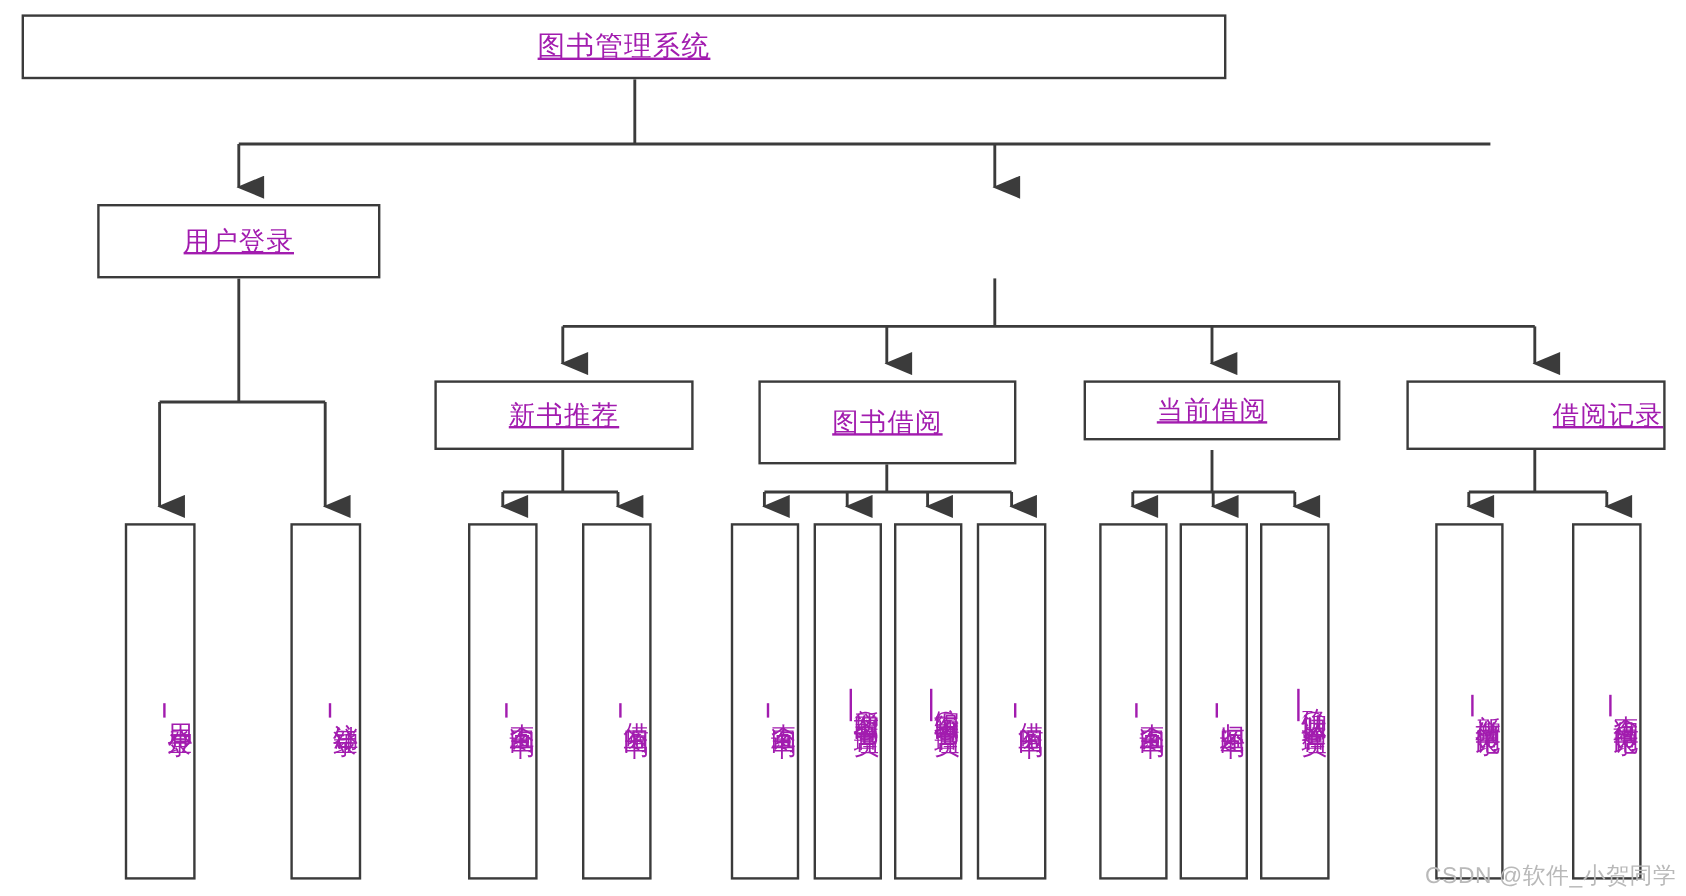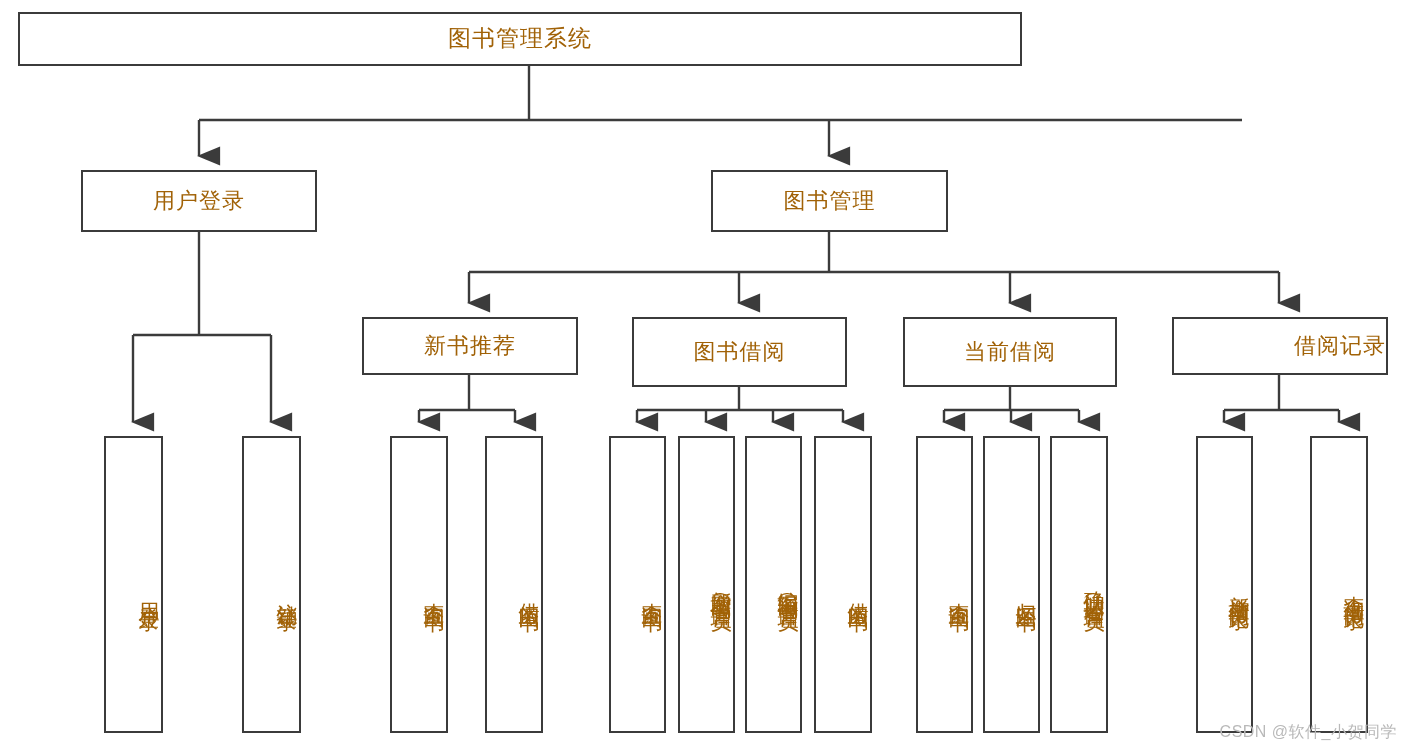--- a/index.html
+++ b/index.html
@@ -27,22 +27,23 @@
     pointer-events: none;
   }
   .node {
     position: absolute;
     box-sizing: border-box;
     background: #ffffff;
     border: 2px solid #3b3b3b;
     display: flex;
     align-items: center;
     justify-content: center;
-    color: #a16207;
+    color: #a21caf;
     line-height: 1.12;
+    text-decoration: underline;
   }
   .node.horiz {
     font-size: 22px;
     letter-spacing: 1px;
     white-space: nowrap;
   }
   .node.horiz.title {
     font-size: 23px;
   }
   .node.vert {
@@ -55,21 +56,21 @@
     padding-top: 14px;
     overflow: hidden;
   }
   .node.vert.tall-text {
     padding-top: 6px;
   }
   .watermark {
     position: absolute;
     right: 8px;
     bottom: 4px;
-    font-size: 16px;
+    font-size: 19px;
     color: #b9b9b9;
     white-space: nowrap;
     letter-spacing: 0.5px;
   }
 </style>
 </head>
 <body>
 
 <div id="canvas">
 
@@ -123,31 +124,28 @@
     </g>
   </svg>
 
   <div class="node horiz title" style="left:18px; top:12px; width:1004px; height:54px;">
     <span>图书管理系统</span>
   </div>
 
   <div class="node horiz" style="left:81px; top:170px; width:236px; height:62px;">
     <span>用户登录</span>
   </div>
-  <div class="node horiz" style="left:711px; top:170px; width:237px; height:62px;">
-    <span>图书管理</span>
-  </div>
 
   <div class="node horiz" style="left:362px; top:317px; width:216px; height:58px;">
     <span>新书推荐</span>
   </div>
   <div class="node horiz" style="left:632px; top:317px; width:215px; height:70px;">
     <span>图书借阅</span>
   </div>
-  <div class="node horiz" style="left:903px; top:317px; width:214px; height:70px;align-items:center;">
+  <div class="node horiz" style="left:903px; top:317px; width:214px; height:50px;align-items:center;">
     <span>当前借阅</span>
   </div>
   <div class="node horiz" style="left:1172px; top:317px; width:216px; height:58px;justify-content:flex-end;">
     <span>借阅记录</span>
   </div>
 
   <div class="node vert" style="left:104px; top:436px; width:59px; height:297px;">
     <span>用户登录</span>
   </div>
   <div class="node vert" style="left:242px; top:436px; width:59px; height:297px;">

